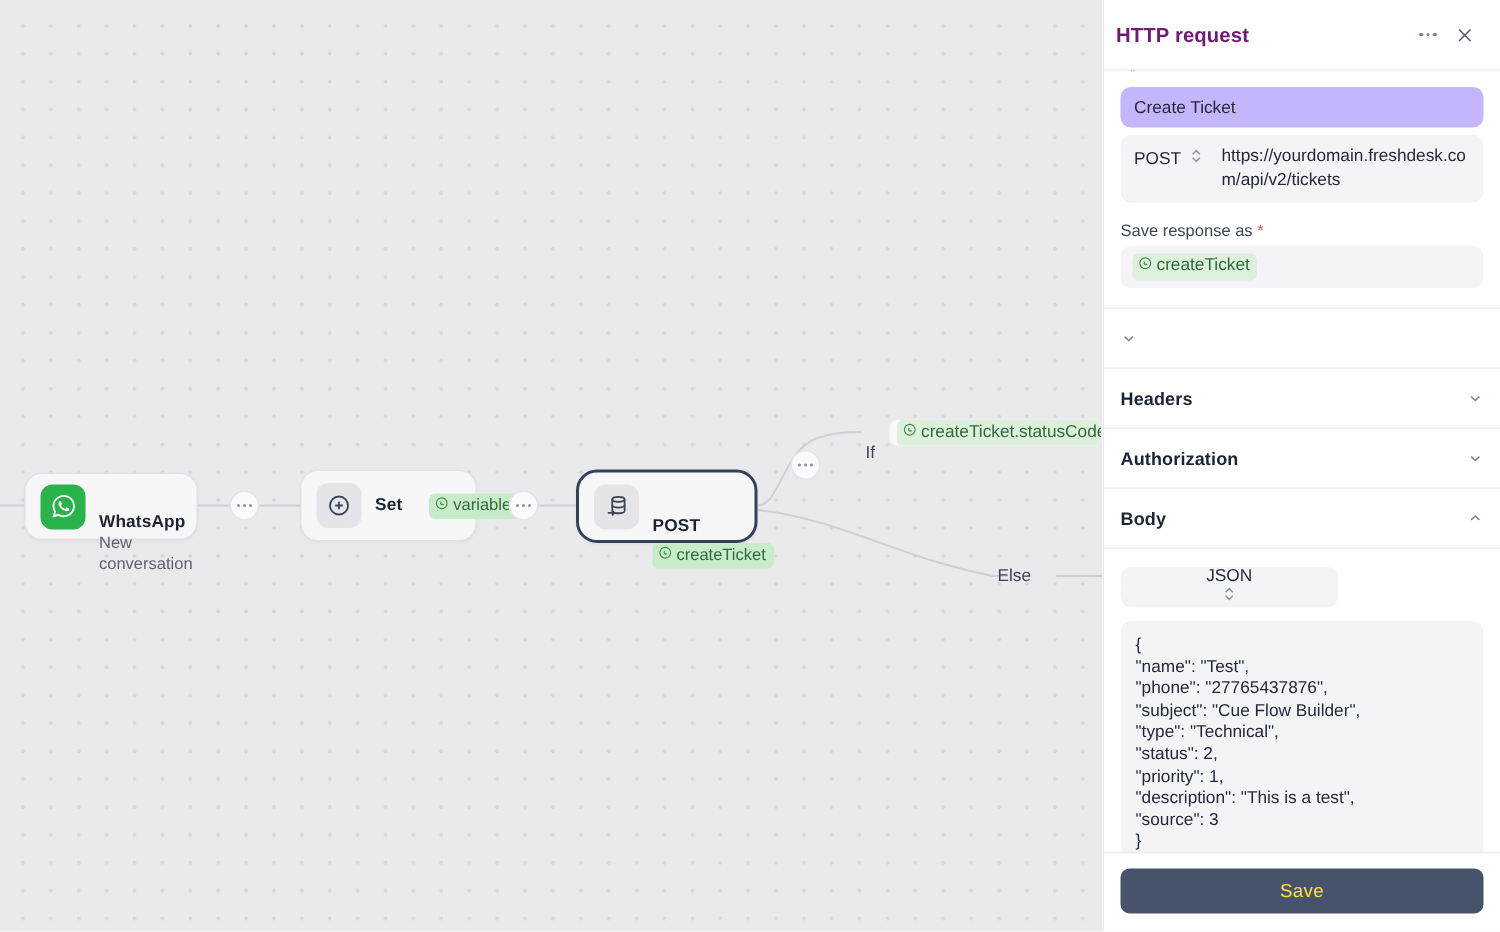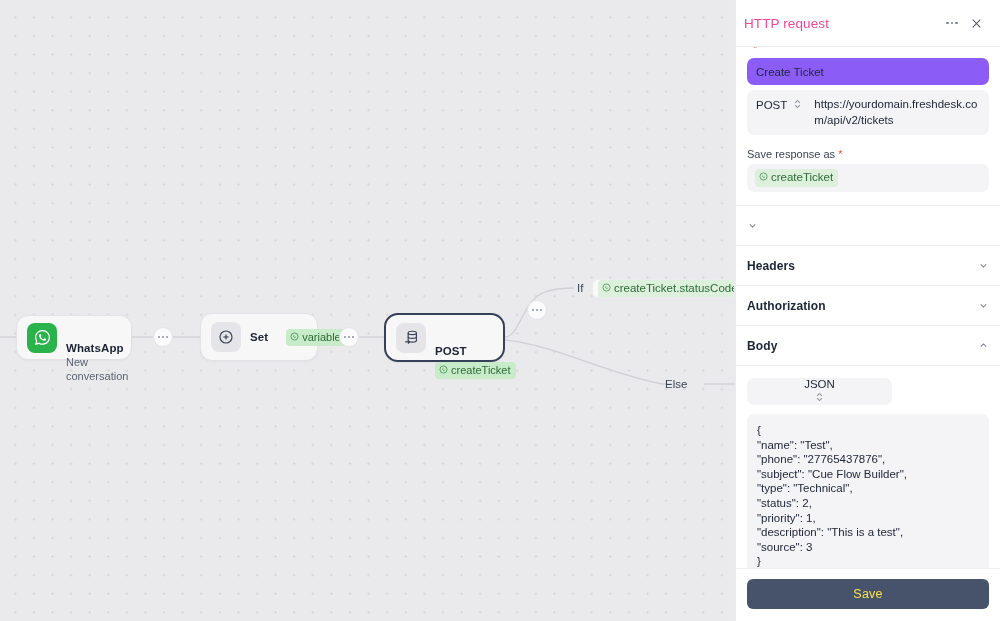--- a/index.html
+++ b/index.html
@@ -134,21 +134,21 @@
     border-left: 1px solid #ebebef;
     display: flex; flex-direction: column;
   }
 
   .panel-header {
     height: 46px; flex: none;
     display: flex; align-items: center;
     padding: 0 14px 0 8px;
   }
   .panel-title {
-    font-size: 13.5px; font-weight: normal; color: #ec4899;
+    font-size: 13.5px; font-weight: bold; color: #701a75;
     flex: 1;
     letter-spacing: .1px;
   }
   .hdr-btn {
     width: 20px; height: 20px;
     display: flex; align-items: center; justify-content: center;
     color: #6d7586;
     cursor: pointer;
   }
   .hdr-dots { display: flex; gap: 2px; margin-right: 8px; }
@@ -176,21 +176,21 @@
   .clipped-label span {
     position: absolute;
     bottom: 0; left: 0;
     font-size: 11px;
     color: #3c4456;
     line-height: 12px;
   }
   .clipped-label .req { color: #e0533d; }
 
   .field {
-    background: #8b5cf6;
+    background: #c4b5fd;
     border-radius: 7px;
     min-height: 27px;
     display: flex; align-items: center;
     padding: 6px 9px;
     font-size: 11.5px;
     color: #22293a;
     margin-top: 4px;
   }
 
   .field-row {
@@ -382,21 +382,21 @@
         </div>
       </div>
     </div>
 
     <div class="edge-dots" style="left:527px; top:300px;">
       <i></i>
         <i></i>
         <i></i>
     </div>
 
-    <div class="branch-label" style="left:577px; top:282px;text-align:center;">If</div>
+    <div class="branch-label" style="left:577px; top:296px;text-align:center;">If</div>
 
     <div class="cond-box" style="left:592px; top:279px; width:143px; height:19px;">
       <span class="chip-soft">
         <span class="cg">
           <svg width="9" height="9" viewBox="0 0 24 24" fill="none" stroke="#3f8a4a" stroke-width="2">
             <circle cx="12" cy="12" r="9.5"></circle>
             <path d="M15.5 14.4c-.3-.2-1.3-.7-1.5-.8-.2 0-.4 0-.5.2l-.5.6c-.1.1-.3.2-.5.1-.6-.2-1.2-.6-1.7-1.1-.4-.4-.8-1-1-1.5 0-.2 0-.4.2-.5l.5-.4c.2-.2.2-.4.1-.6l-.7-1.4"></path>
           </svg>
         </span>
         <span>createTicket.statusCode</span>

